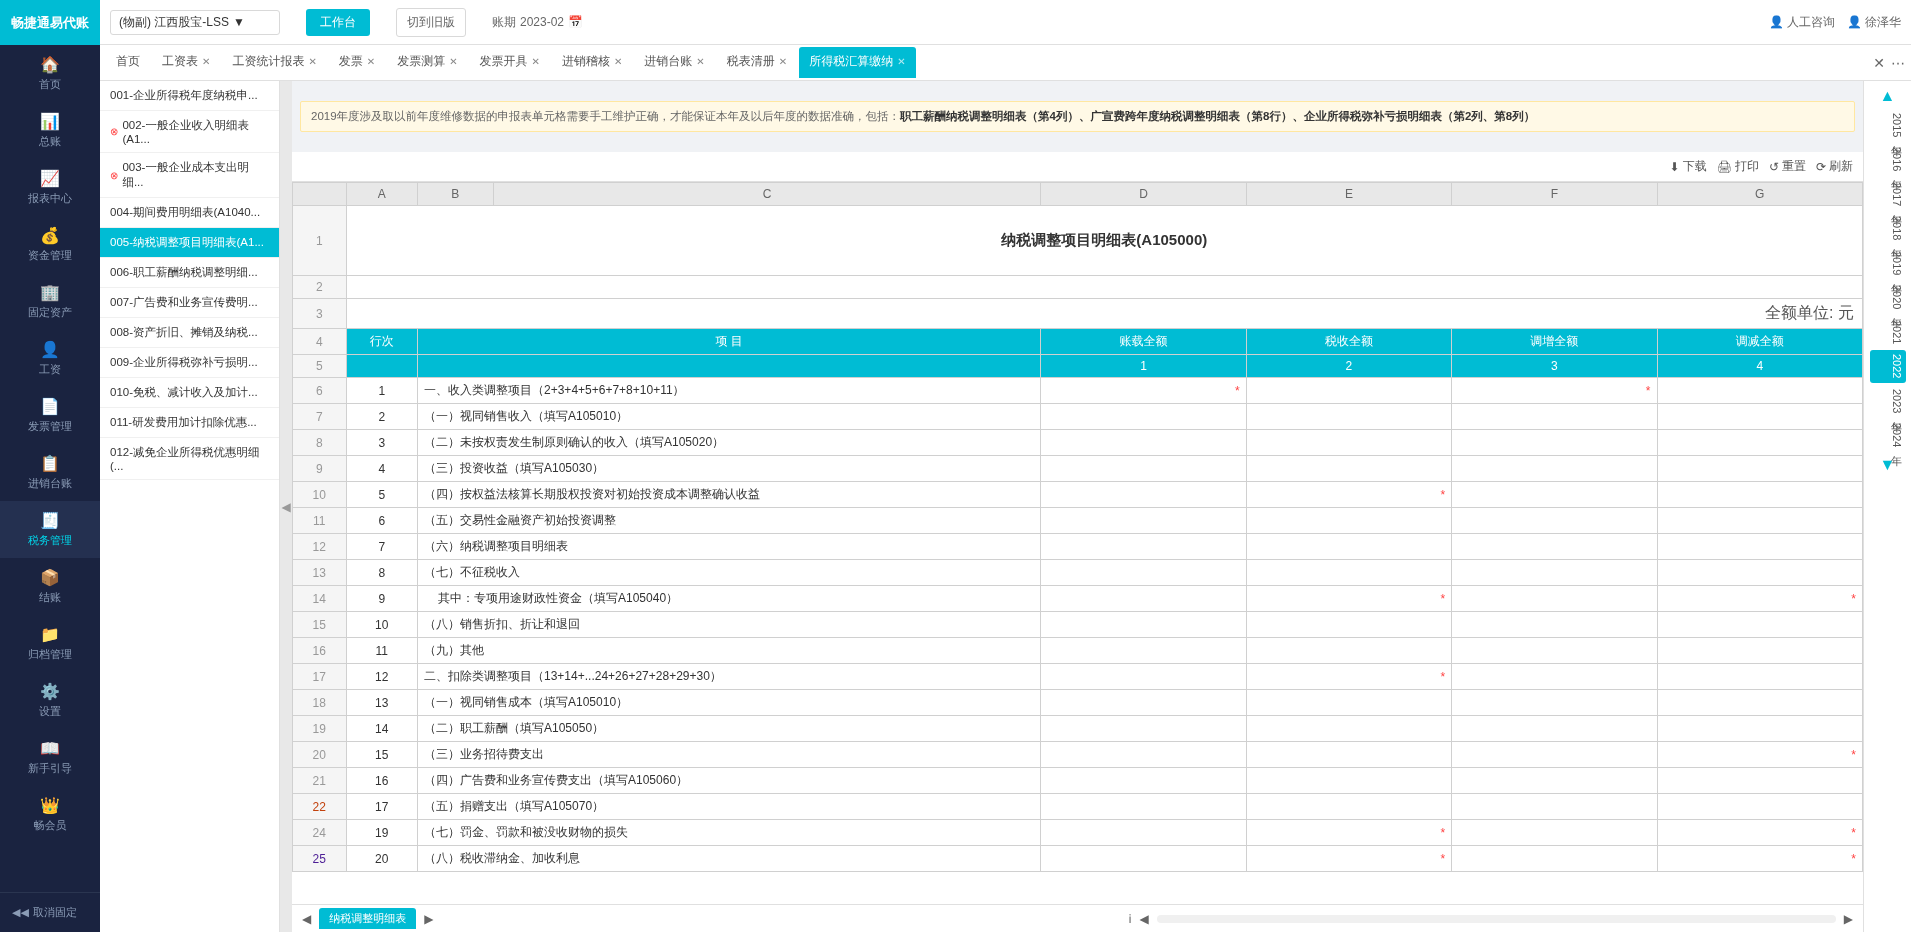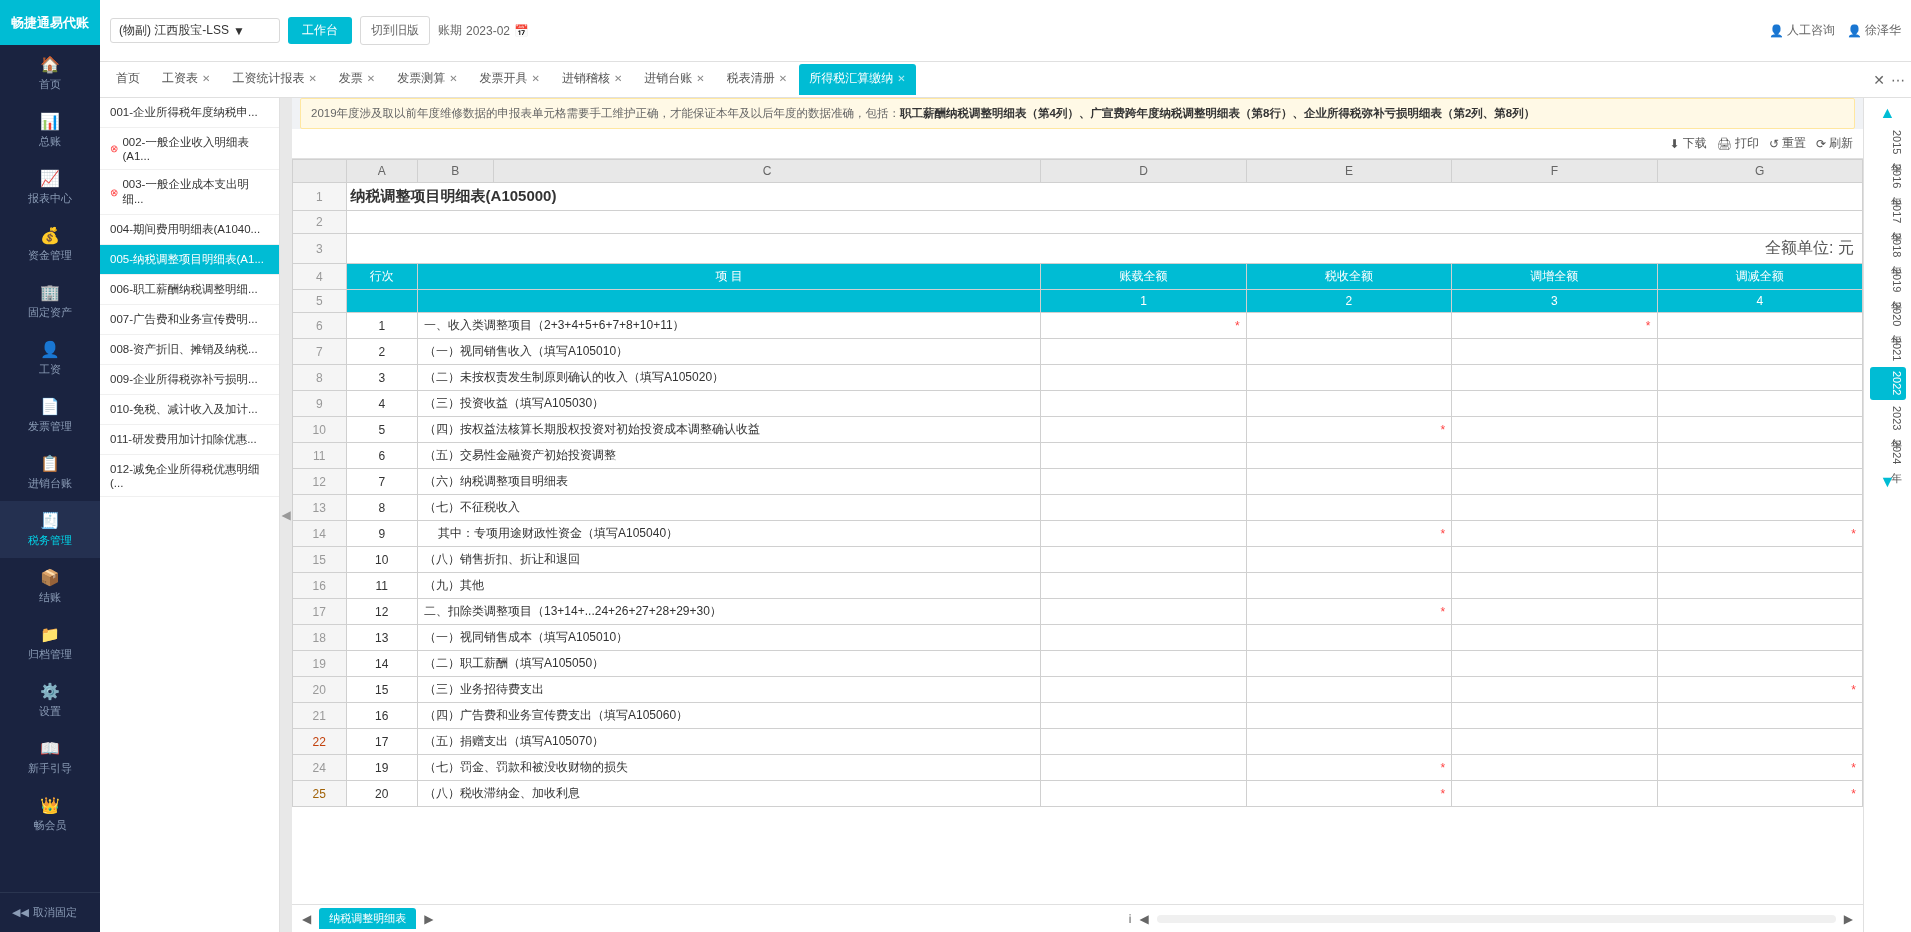--- a/index.html
+++ b/index.html
@@ -11,21 +11,21 @@
     .sidebar-item { width: 100%; display: flex; flex-direction: column; align-items: center; padding: 10px 4px; color: #8a9bb5; cursor: pointer; font-size: 11px; gap: 3px; }
     .sidebar-item.active { background: #243050; color: #00d4e8; }
     .sidebar-icon { font-size: 16px; }
     .sidebar-bottom { margin-top: auto; width: 100%; padding: 8px; border-top: 1px solid #2a3550; }
     .sidebar-bottom-item { display: flex; align-items: center; color: #8a9bb5; font-size: 11px; padding: 4px; cursor: pointer; gap: 4px; }
 
     
     .main { flex: 1; display: flex; flex-direction: column; overflow: hidden; }
 
     
-    .topbar { height: 62px; background: #fff; display: flex; align-items: center; padding: 0 10px; border-bottom: 1px solid #e0e0e0; gap: 8px; flex-shrink: 0; }
+    .topbar { height: 45px; background: #fff; display: flex; align-items: center; padding: 0 10px; border-bottom: 1px solid #e0e0e0; gap: 26px; flex-shrink: 0; }
     .company-select { display: flex; align-items: center; gap: 4px; border: 1px solid #d9d9d9; padding: 3px 8px; border-radius: 3px; font-size: 12px; cursor: pointer; color: #333; min-width: 170px; }
     .btn-workspace { background: #00bcd4; color: white; border: none; padding: 5px 14px; border-radius: 3px; cursor: pointer; font-size: 12px; }
     .btn-old { background: white; color: #666; border: 1px solid #d9d9d9; padding: 5px 10px; border-radius: 3px; cursor: pointer; font-size: 12px; }
     .period-label { color: #666; font-size: 12px; display: flex; align-items: center; gap: 4px; }
     .topbar-right { margin-left: auto; display: flex; align-items: center; gap: 12px; color: #666; font-size: 12px; }
     .topbar-right span { cursor: pointer; display: flex; align-items: center; gap: 3px; }
 
     
     .nav-tabs { height: 36px; background: #fff; display: flex; align-items: center; border-bottom: 1px solid #e0e0e0; padding: 0 6px; gap: 2px; flex-shrink: 0; overflow-x: auto; }
     .nav-tab { padding: 6px 10px; font-size: 12px; color: #555; cursor: pointer; white-space: nowrap; display: flex; align-items: center; gap: 4px; border-bottom: 2px solid transparent; }
@@ -40,21 +40,21 @@
     .left-panel { width: 180px; background: #fff; border-right: 1px solid #e0e0e0; display: flex; flex-direction: column; flex-shrink: 0; overflow-y: auto; }
     .left-list-item { padding: 7px 10px; font-size: 11.5px; color: #333; cursor: pointer; border-bottom: 1px solid #f0f0f0; display: flex; align-items: center; gap: 4px; }
     .left-list-item.active { background: #00bcd4; color: white; }
     .left-list-item .err-dot { color: #ff4444; font-size: 10px; }
     .left-panel-collapse { width: 12px; background: #e8e8e8; cursor: pointer; display: flex; align-items: center; justify-content: center; color: #999; font-size: 12px; flex-shrink: 0; }
 
     
     .main-content { flex: 1; display: flex; flex-direction: column; overflow: hidden; }
     .toolbar { background: #fff; padding: 6px 10px; border-bottom: 1px solid #e0e0e0; display: flex; align-items: center; gap: 10px; flex-shrink: 0; }
     .toolbar-btn { display: flex; align-items: center; gap: 3px; color: #555; font-size: 12px; cursor: pointer; }
-    .warning-bar { background: #fff9e6; border: 1px solid #ffe7a0; color: #666; font-size: 11.5px; padding: 6px 10px; line-height: 1.5; flex-shrink: 0; margin: 0 8px; border-radius: 2px; }
+    .warning-bar { background: #fff9e6; border: 1px solid #ffe7a0; color: #666; font-size: 11.5px; padding: 6px 10px; line-height: 1.5; flex-shrink: 0; margin: 20px 8px; border-radius: 2px; }
     .warning-bar em { color: #333; font-style: normal; font-weight: bold; }
 
     
     .table-wrapper { flex: 1; overflow: auto; background: #fff; margin: 0 0 0 0; }
     .sheet-table { border-collapse: collapse; width: 100%; font-size: 12px; }
     .sheet-table th, .sheet-table td { border: 1px solid #d0d0d0; padding: 4px 6px; white-space: nowrap; }
     .sheet-table th { background: #00bcd4; color: white; text-align: center; font-weight: normal; }
     .sheet-table td { color: #333; }
     .sheet-table td.row-num { background: #f5f5f5; text-align: center; color: #666; width: 30px; }
     .sheet-table td.hang-col { text-align: center; width: 40px; }
@@ -311,21 +311,21 @@
               <th style="background:#e8e8e8; color:#666">D</th>
               <th style="background:#e8e8e8; color:#666">E</th>
               <th style="background:#e8e8e8; color:#666">F</th>
               <th style="background:#e8e8e8; color:#666">G</th>
             </tr>
           </thead>
           <tbody>
 
             <tr>
               <td class="row-num" style="background:#f5f5f5;color:#999">1</td>
-              <td colspan="7" style="font-size:15px; font-weight:bold; padding:4px;">纳税调整项目明细表(A105000)</td>
+              <td colspan="7" style="text-align:center; font-size:15px; font-weight:bold; padding:25px;">纳税调整项目明细表(A105000)</td>
             </tr>
 
             <tr>
               <td class="row-num" style="background:#f5f5f5;color:#999">2</td>
               <td colspan="7" style="height:20px;"></td>
             </tr>
 
             <tr>
               <td class="row-num" style="background:#f5f5f5;color:#999">3</td>
               <td colspan="7" style="text-align:right; font-size:16px; color:#555; padding-right:8px;">全额单位: 元</td>
@@ -507,21 +507,21 @@
             <tr>
               <td class="row-num" style="background:#f5f5f5;color:#999">24</td>
               <td class="hang-col">19</td>
               <td colspan="2" class="item-col">（七）罚金、罚款和被没收财物的损失</td>
               <td class="num-col"></td>
               <td class="num-col"><span class="asterisk">*</span></td>
               <td class="num-col"></td>
               <td class="num-col"><span class="asterisk">*</span></td>
             </tr>
             <tr>
-              <td class="row-num" style="background:#f5f5f5;color:#a16207">25</td>
+              <td class="row-num" style="background:#f5f5f5;color:#4c1d95">25</td>
               <td class="hang-col">20</td>
               <td colspan="2" class="item-col">（八）税收滞纳金、加收利息</td>
               <td class="num-col"></td>
               <td class="num-col"><span class="asterisk">*</span></td>
               <td class="num-col"></td>
               <td class="num-col"><span class="asterisk">*</span></td>
             </tr>
           </tbody>
         </table>
       </div>

